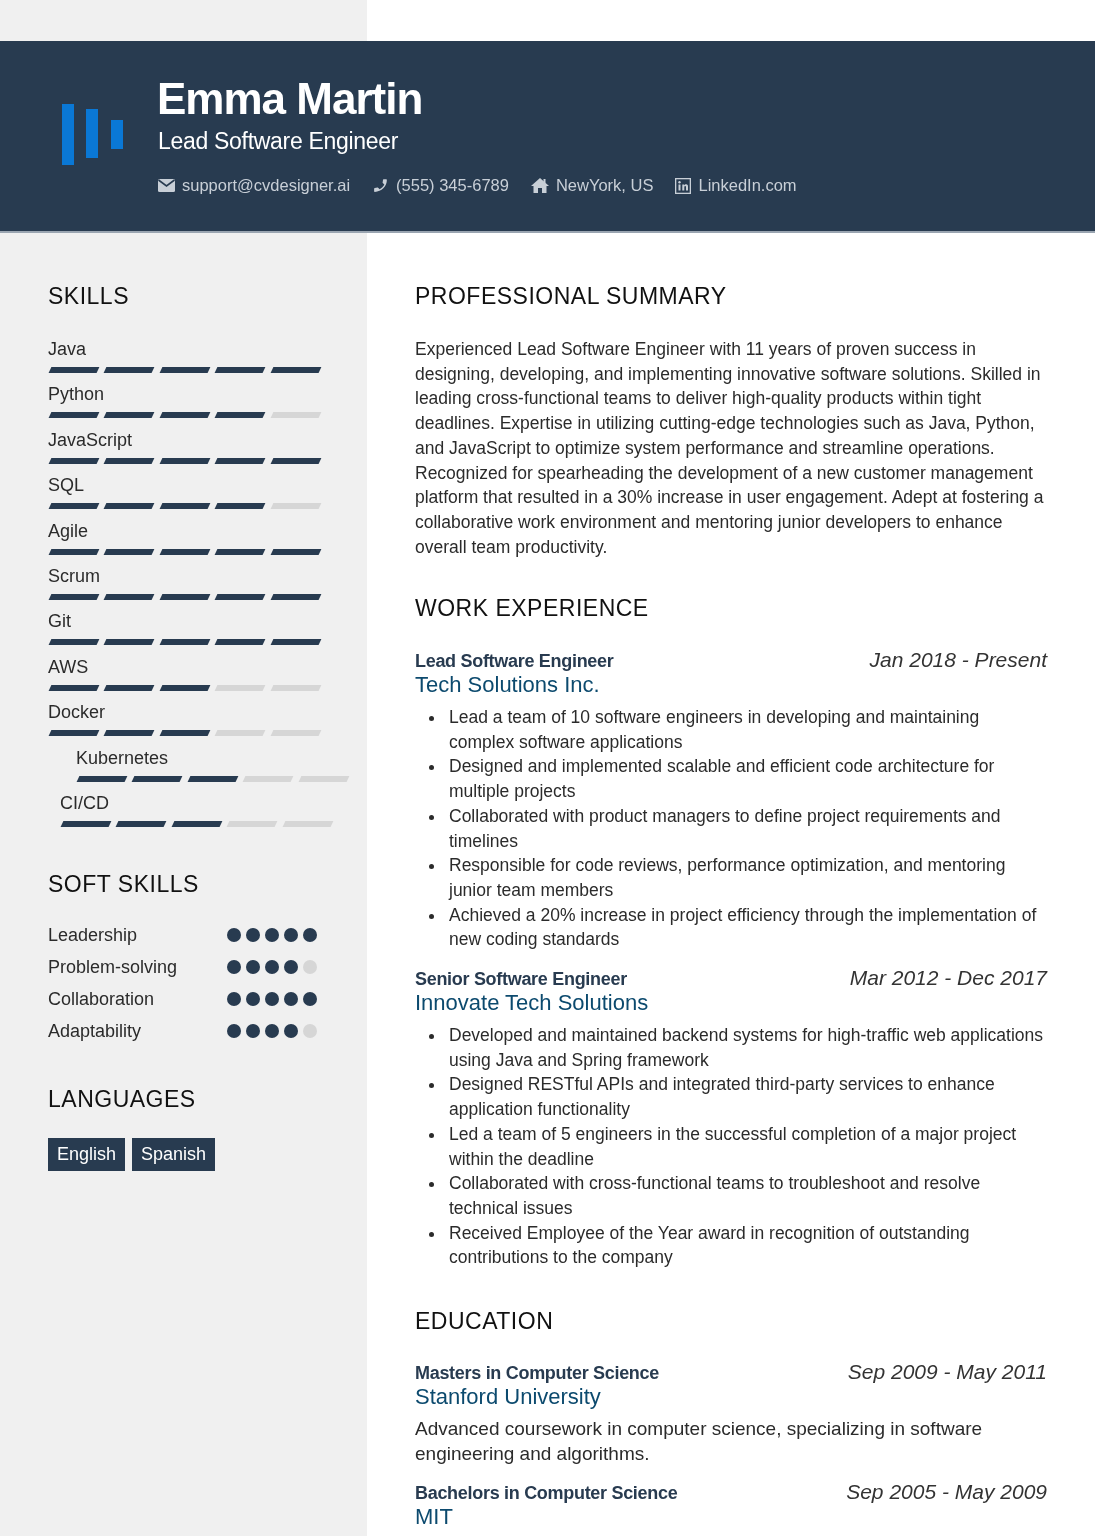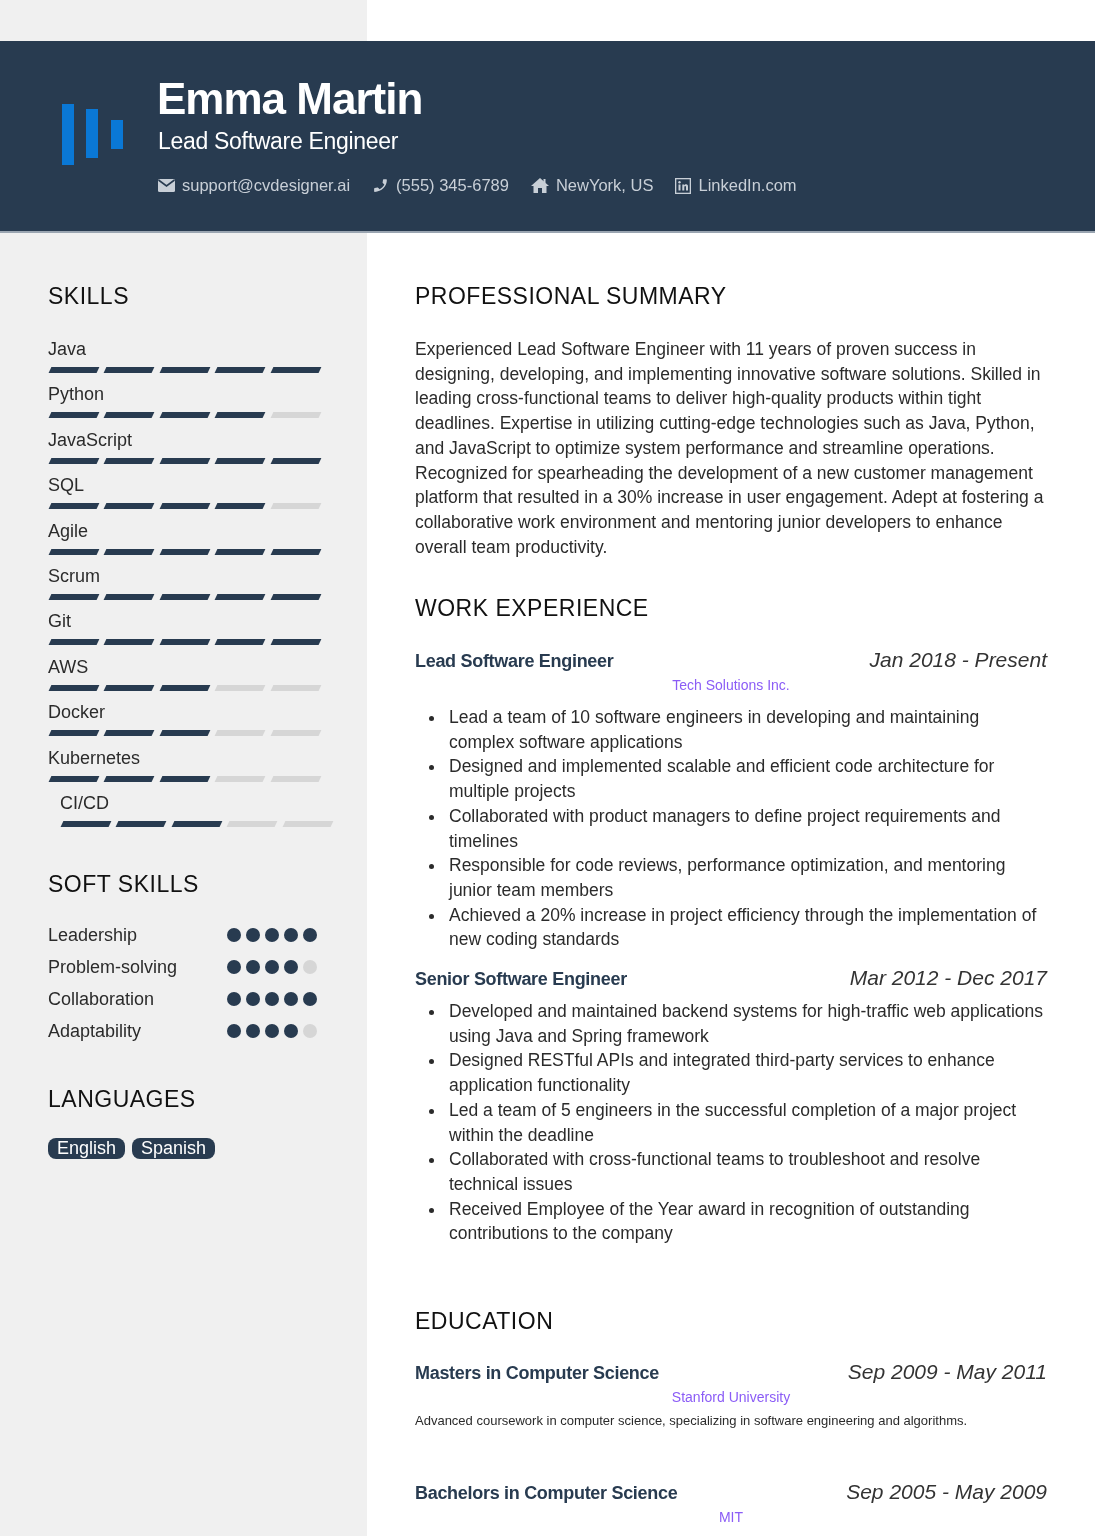--- a/index.html
+++ b/index.html
@@ -52,43 +52,43 @@
 
   .soft { position: absolute; left: 48px; width: 272px; display: flex; justify-content: space-between; align-items: center; }
   .soft-name { font-size: 18px; line-height: 1; color: #2b2b2b; }
   .dots { display: flex; gap: 5px; margin-right: 3px; }
   .dot { width: 14px; height: 14px; border-radius: 50%; background: #d6d6d6; }
   .dot.on { background: #283b50; }
 
   .langs { position: absolute; left: 48px; top: 1138px; display: flex; gap: 7px; }
   .lang {
     background: #283b50; color: #fff; font-size: 18px;
-    padding: 0 9px; border-radius: 8px; line-height: 21px;
+    padding: 6px 9px; border-radius: 0; line-height: 21px;
   }
 
   .main { position: absolute; left: 415px; width: 632px; }
   .m-heading {
     position: absolute; left: 415px;
     font-size: 23px; color: #111; letter-spacing: 0.5px; line-height: 1;
   }
   .summary { font-size: 17.5px; line-height: 24.7px; color: #2b2b2b; }
   .entry-head { display: flex; justify-content: space-between; align-items: baseline; }
   .entry-title { font-size: 18px; color: #283b50; font-weight: bold; letter-spacing: -0.3px; line-height: 24px; }
   .entry-date { font-size: 21px; font-style: italic; color: #333; line-height: 20px; }
-  .entry-org { font-size: 14px; color: #8b5cf6; line-height: 24px; text-align: center; }
+  .entry-org { font-size: 22px; color: #0c4a6e; line-height: 24px; }
   .bullets { list-style: none; margin-top: 8px; }
   .bullets li {
     position: relative; padding-left: 34px;
     font-size: 17.5px; line-height: 24.7px; color: #2b2b2b;
   }
   .bullets li::before {
     content: ""; position: absolute; left: 14px; top: 11px;
     width: 5px; height: 5px; border-radius: 50%; background: #2b2b2b;
   }
-  .edu-desc { font-size: 13px; line-height: 24.7px; color: #2b2b2b; }
+  .edu-desc { font-size: 19px; line-height: 24.7px; color: #2b2b2b; margin-top: 8px; }
 </style>
 </head>
 <body>
 
 <div class="sidebar-bg"></div>
 
 <div class="header">
   <div>
     <div class="logo-bar" style="left:62px; top:63px; height:61px;"></div>
     <div class="logo-bar" style="left:86px; top:68px; height:49px;"></div>
@@ -222,21 +222,21 @@
     <div class="skill" style="top: 703.2px;">
       <div class="skill-name">Docker</div>
       <div class="skill-bars">
         <div class="seg on"></div>
         <div class="seg on"></div>
         <div class="seg on"></div>
         <div class="seg"></div>
         <div class="seg"></div>
       </div>
     </div>
-    <div class="skill" style="top: 748.6px;">
+    <div class="skill" style="top: 748.6px; margin-left: 28px;">
       <div class="skill-name">Kubernetes</div>
       <div class="skill-bars">
         <div class="seg on"></div>
         <div class="seg on"></div>
         <div class="seg on"></div>
         <div class="seg"></div>
         <div class="seg"></div>
       </div>
     </div>
     <div class="skill" style="top: 794px; margin-left: 12px;">
@@ -319,20 +319,21 @@
     <li>Responsible for code reviews, performance optimization, and mentoring junior team members</li>
     <li>Achieved a 20% increase in project efficiency through the implementation of new coding standards</li>
   </ul>
 </div>
 
 <div class="main" style="top:967px;">
   <div class="entry-head">
     <span class="entry-title">Senior Software Engineer</span>
     <span class="entry-date">Mar 2012 - Dec 2017</span>
   </div>
+  <div class="entry-org">Innovate Tech Solutions</div>
   <ul class="bullets">
     <li>Developed and maintained backend systems for high-traffic web applications using Java and Spring framework</li>
     <li>Designed RESTful APIs and integrated third-party services to enhance application functionality</li>
     <li>Led a team of 5 engineers in the successful completion of a major project within the deadline</li>
     <li>Collaborated with cross-functional teams to troubleshoot and resolve technical issues</li>
     <li>Received Employee of the Year award in recognition of outstanding contributions to the company</li>
   </ul>
 </div>
 
 <div class="m-heading" style="top:1310px;">EDUCATION</div>

